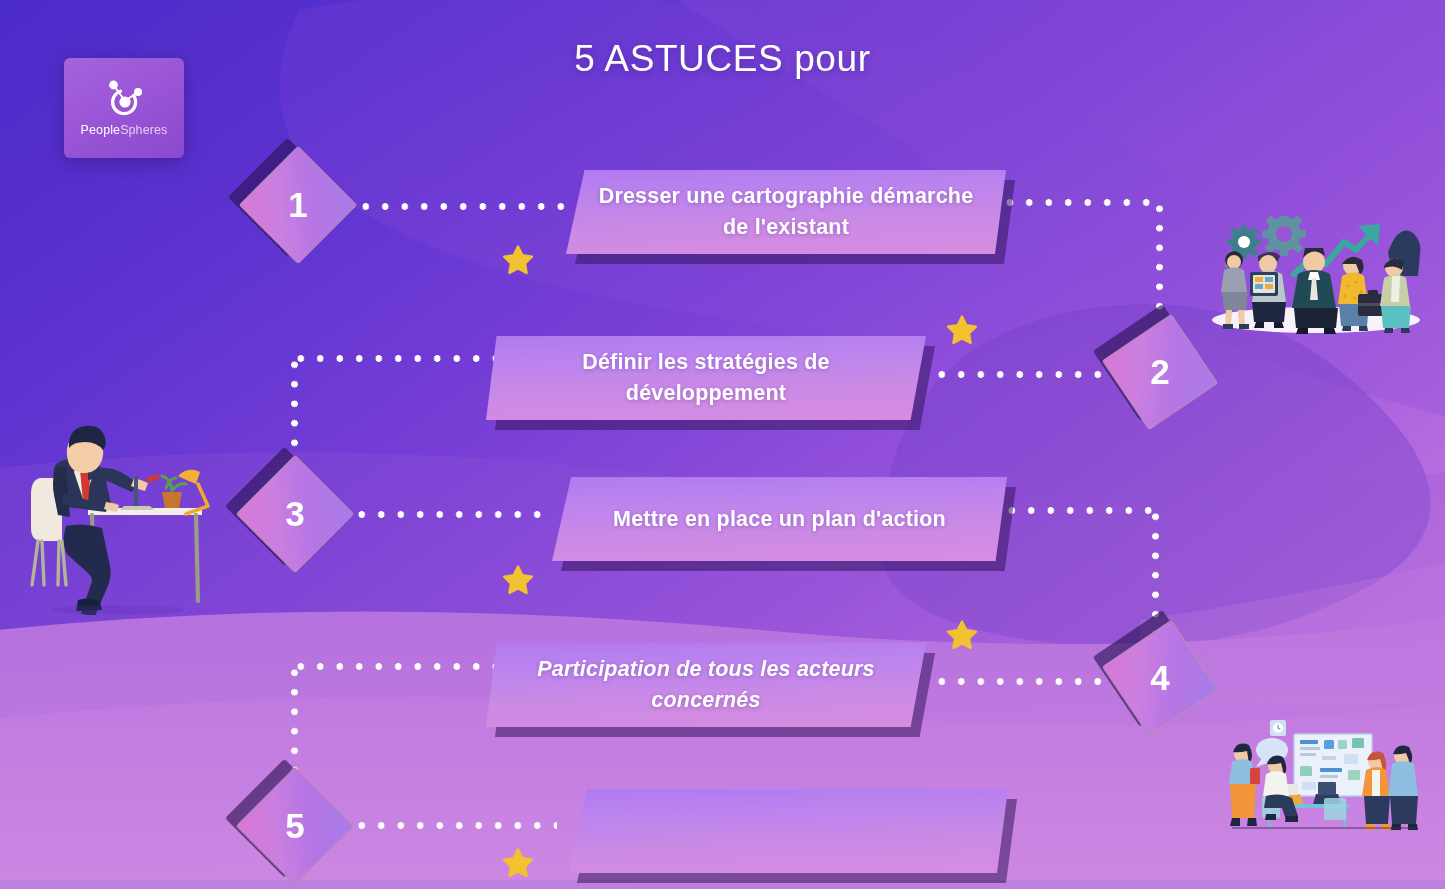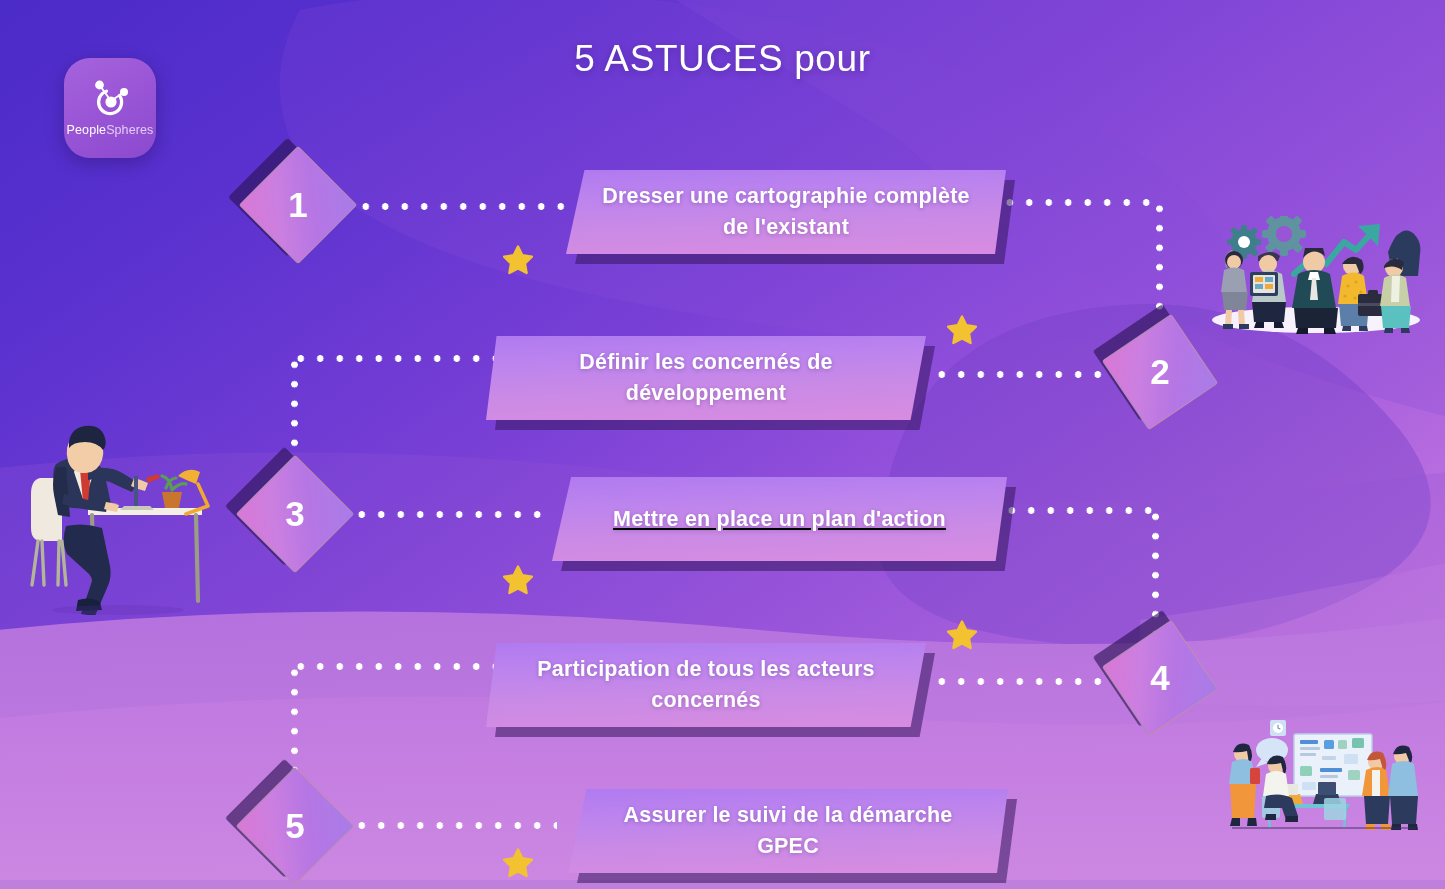--- a/index.html
+++ b/index.html
@@ -17,21 +17,21 @@
     background: linear-gradient(145deg, #4b2bc8 0%, #5a31cf 18%, #7a40d6 42%, #9b55dc 62%, #bb6fdf 80%, #cf86e2 100%);
   }
 
   
   .bg-layer { position: absolute; inset: 0; pointer-events: none; }
   .bg-layer svg { display: block; width: 1445px; height: 889px; }
 
   
   .logo-tile {
     position: absolute; left: 64px; top: 58px;
-    width: 92px; height: 100px; border-radius: 26px;
+    width: 120px; height: 100px; border-radius: 6px;
     background: linear-gradient(150deg, #a663dd 0%, #9a56d6 45%, #8b49cf 100%);
     box-shadow: 0 5px 18px rgba(32,10,70,0.33);
     display: flex; flex-direction: column;
     align-items: center; justify-content: center;
     gap: 4px;
   }
   .logo-mark { width: 46px; height: 40px; }
   .logo-word {
     font-size: 12.5px; letter-spacing: .1px; white-space: nowrap;
     color: #ffffff;
@@ -238,93 +238,92 @@
 
   <div class="step">
     <div class="diamond d-rot45" style="left:256px; top:163px;">
       <div class="dshadow"></div>
       <div class="dface"></div>
       <div class="dnum">1</div>
     </div>
     <div class="banner slant-a" style="left:566px; top:170px; width:440px;">
       <div class="bshadow"></div>
       <div class="bface"></div>
-      <div class="btext">Dresser une cartographie complète de l'existant</div>
+      <div class="btext">Dresser une cartographie démarche de l'existant</div>
     </div>
     <div class="star" style="left:503px; top:245px;">
       <svg viewBox="0 0 30 30" xmlns="http://www.w3.org/2000/svg">
         <path d="M15 1.6 L19.3 10.3 L28.9 11.7 L22 18.5 L23.6 28 L15 23.5 L6.4 28 L8 18.5 L1.1 11.7 L10.7 10.3 Z" fill="#f2c230" stroke="#f2c230" stroke-width="2.4" stroke-linejoin="round"></path>
       </svg>
     </div>
   </div>
 
   <div class="step">
     <div class="diamond d-rot55" style="left:1118px; top:330px;">
       <div class="dshadow"></div>
       <div class="dface"></div>
       <div class="dnum">2</div>
     </div>
     <div class="banner slant-b" style="left:486px; top:336px; width:440px;">
       <div class="bshadow"></div>
       <div class="bface"></div>
-      <div class="btext">Définir les concernés de développement</div>
+      <div class="btext">Définir les stratégies de développement</div>
     </div>
     <div class="star" style="left:947px; top:315px;">
       <svg viewBox="0 0 30 30" xmlns="http://www.w3.org/2000/svg">
         <path d="M15 1.6 L19.3 10.3 L28.9 11.7 L22 18.5 L23.6 28 L15 23.5 L6.4 28 L8 18.5 L1.1 11.7 L10.7 10.3 Z" fill="#f2c230" stroke="#f2c230" stroke-width="2.4" stroke-linejoin="round"></path>
       </svg>
     </div>
   </div>
 
   <div class="step">
     <div class="diamond d-rot45" style="left:253px; top:472px;">
       <div class="dshadow"></div>
       <div class="dface"></div>
       <div class="dnum">3</div>
     </div>
-    <div class="banner slant-a" style="left:552px; top:477px; width:455px;text-decoration:underline;">
+    <div class="banner slant-a" style="left:552px; top:477px; width:455px;">
       <div class="bshadow"></div>
       <div class="bface"></div>
       <div class="btext">Mettre en place un plan d'action</div>
     </div>
     <div class="star" style="left:503px; top:565px;">
       <svg viewBox="0 0 30 30" xmlns="http://www.w3.org/2000/svg">
         <path d="M15 1.6 L19.3 10.3 L28.9 11.7 L22 18.5 L23.6 28 L15 23.5 L6.4 28 L8 18.5 L1.1 11.7 L10.7 10.3 Z" fill="#f2c230" stroke="#f2c230" stroke-width="2.4" stroke-linejoin="round"></path>
       </svg>
     </div>
   </div>
 
   <div class="step">
     <div class="diamond d-rot55" style="left:1118px; top:636px;">
       <div class="dshadow"></div>
       <div class="dface"></div>
       <div class="dnum">4</div>
     </div>
-    <div class="banner slant-b" style="left:486px; top:643px; width:440px;">
+    <div class="banner slant-b" style="left:486px; top:643px; width:440px;font-style:italic;">
       <div class="bshadow"></div>
       <div class="bface"></div>
       <div class="btext">Participation de tous les acteurs concernés</div>
     </div>
     <div class="star" style="left:947px; top:620px;">
       <svg viewBox="0 0 30 30" xmlns="http://www.w3.org/2000/svg">
         <path d="M15 1.6 L19.3 10.3 L28.9 11.7 L22 18.5 L23.6 28 L15 23.5 L6.4 28 L8 18.5 L1.1 11.7 L10.7 10.3 Z" fill="#f2c230" stroke="#f2c230" stroke-width="2.4" stroke-linejoin="round"></path>
       </svg>
     </div>
   </div>
 
   <div class="step">
     <div class="diamond d-rot45" style="left:253px; top:784px;">
       <div class="dshadow"></div>
       <div class="dface"></div>
       <div class="dnum">5</div>
     </div>
     <div class="banner slant-a" style="left:568px; top:789px; width:440px;">
       <div class="bshadow"></div>
       <div class="bface"></div>
-      <div class="btext">Assurer le suivi de la démarche GPEC</div>
     </div>
     <div class="star" style="left:503px; top:848px;">
       <svg viewBox="0 0 30 30" xmlns="http://www.w3.org/2000/svg">
         <path d="M15 1.6 L19.3 10.3 L28.9 11.7 L22 18.5 L23.6 28 L15 23.5 L6.4 28 L8 18.5 L1.1 11.7 L10.7 10.3 Z" fill="#f2c230" stroke="#f2c230" stroke-width="2.4" stroke-linejoin="round"></path>
       </svg>
     </div>
   </div>
 
   <div class="illus" style="left:26px; top:420px;">
     <svg width="190" height="195" viewBox="0 0 190 195" xmlns="http://www.w3.org/2000/svg">

